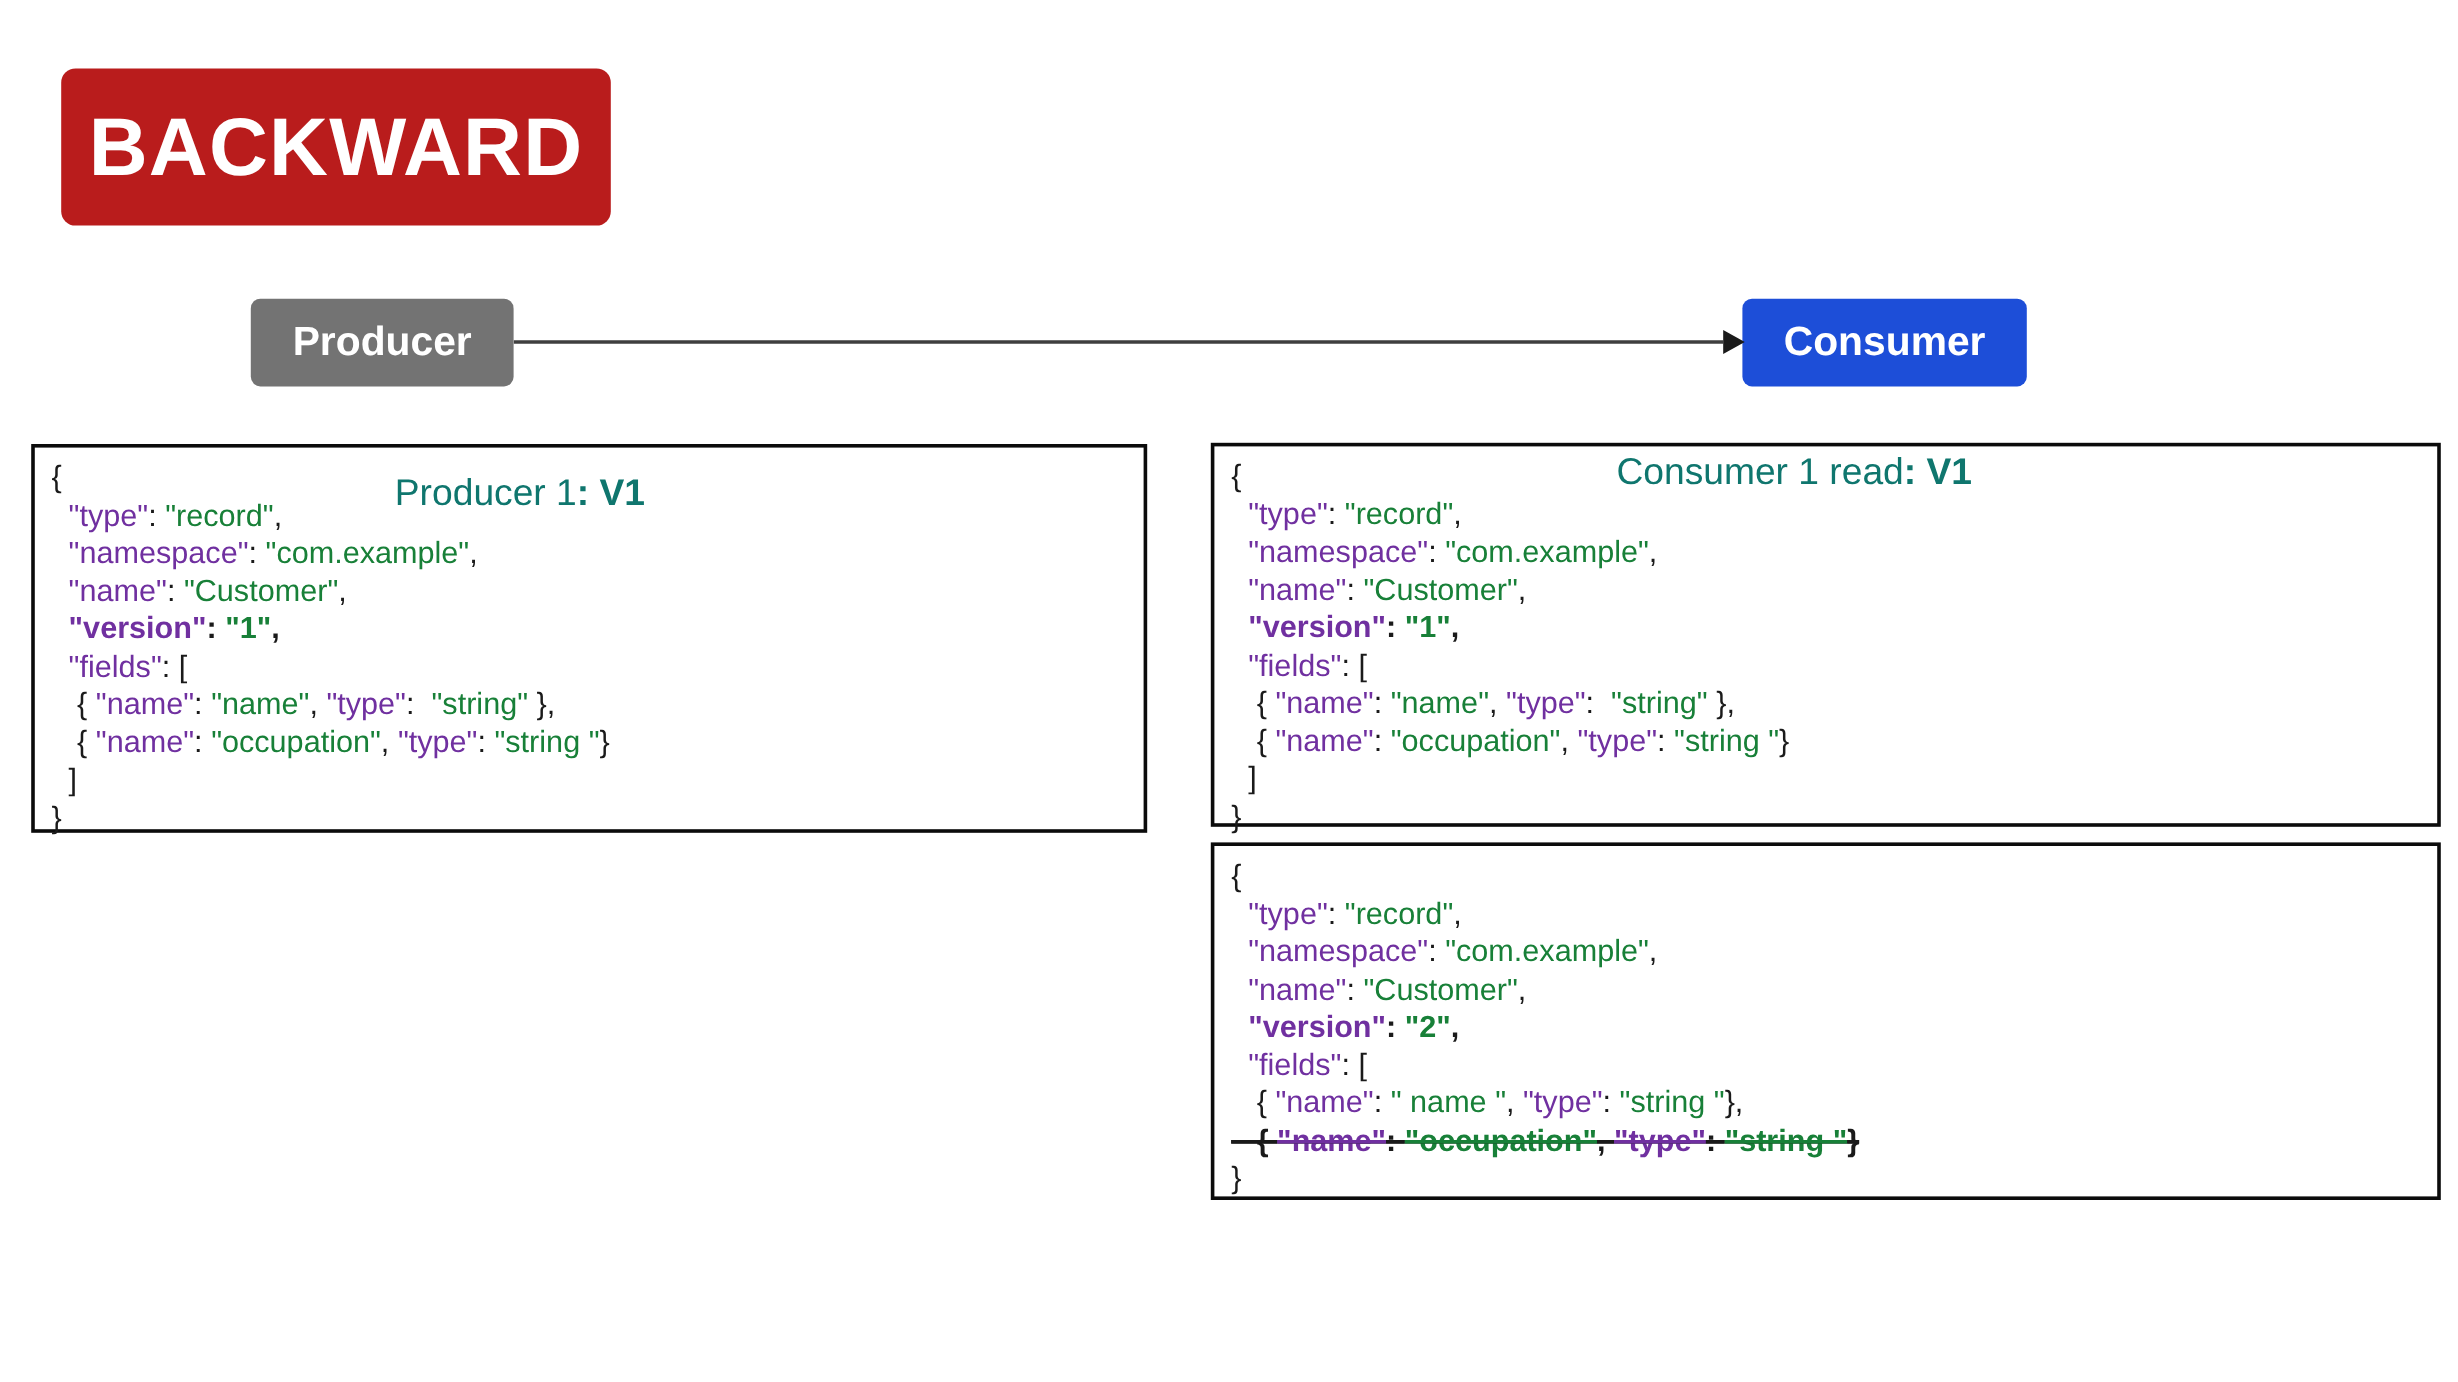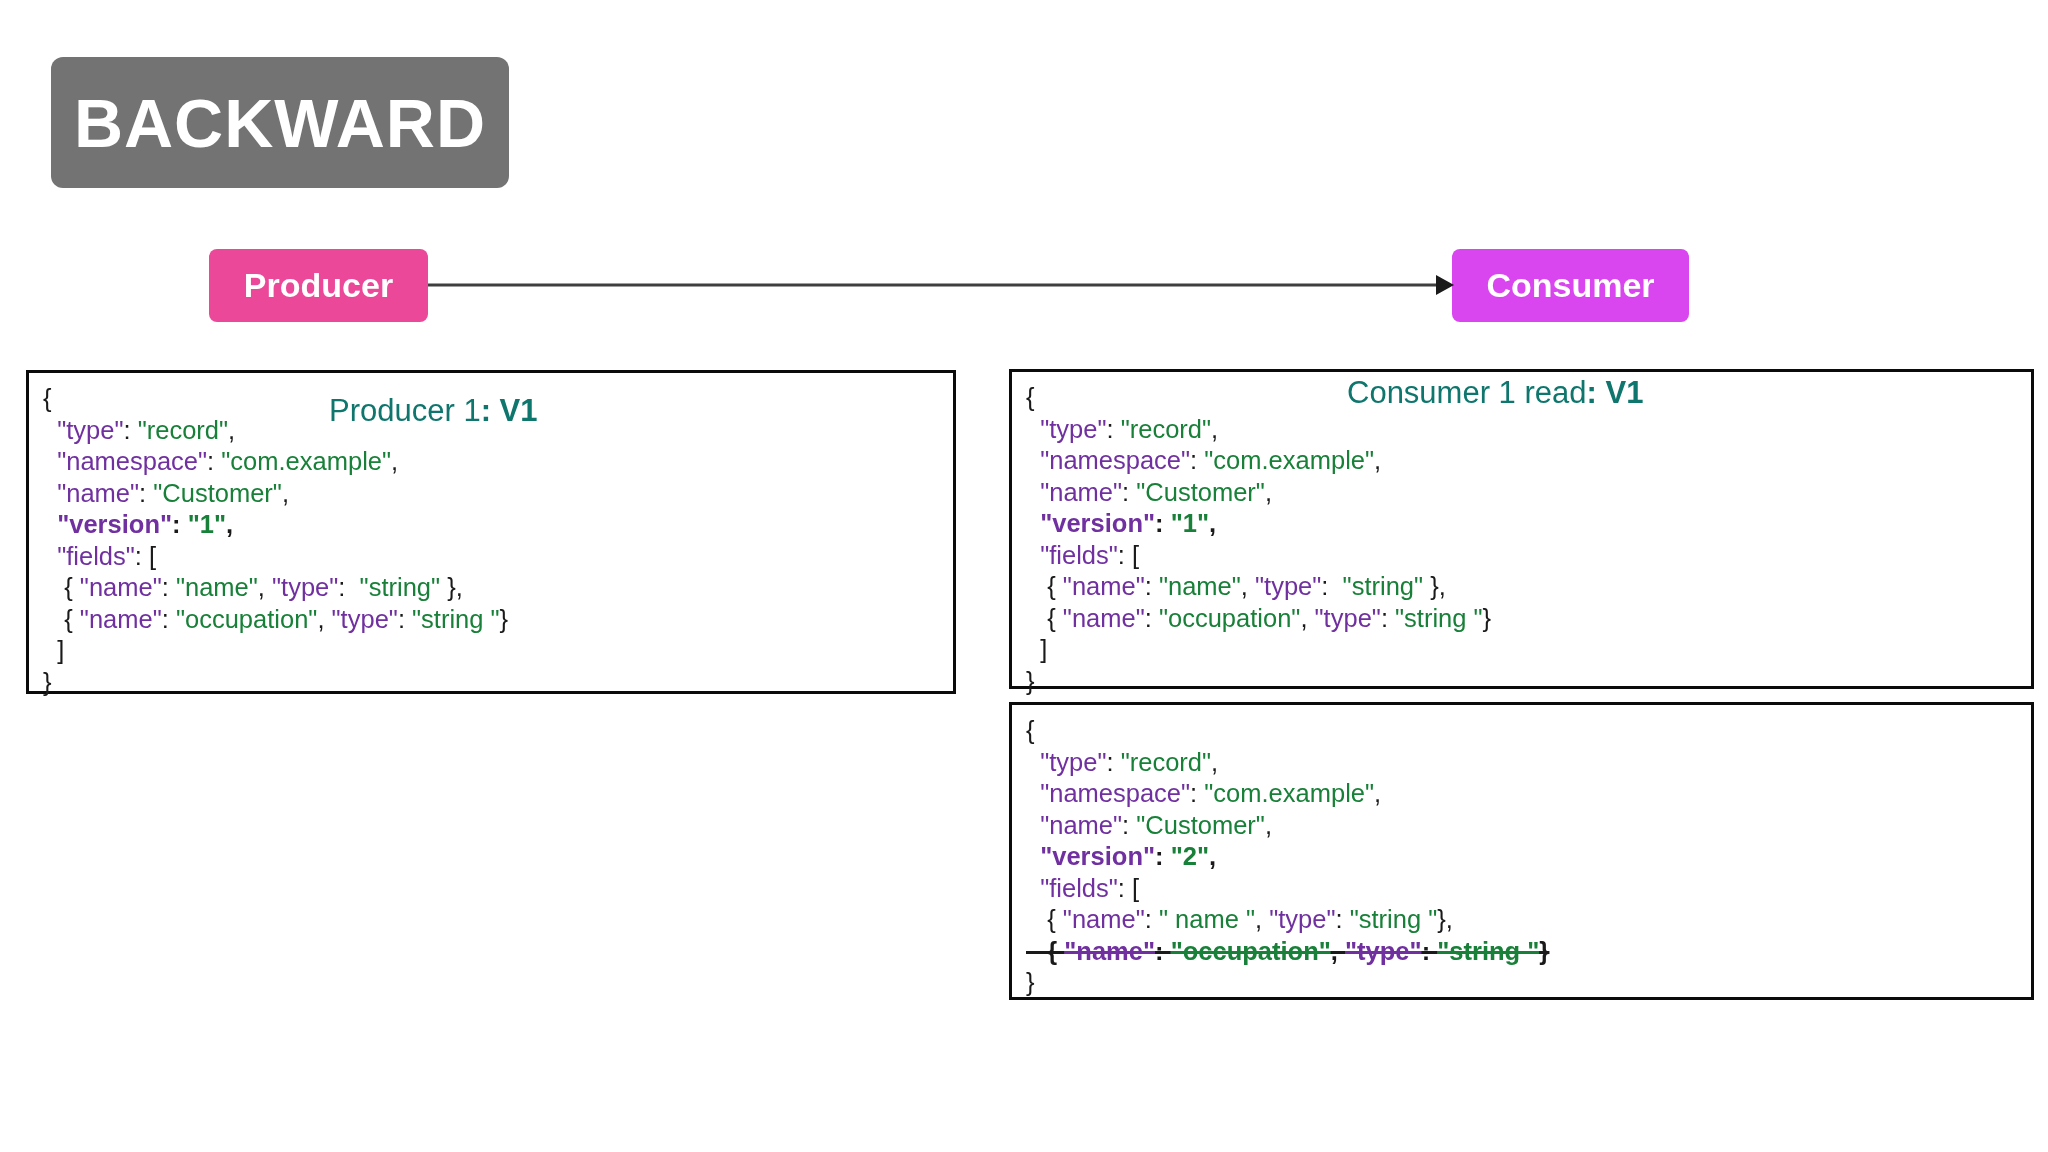--- a/index.html
+++ b/index.html
@@ -16,21 +16,21 @@
     -webkit-font-smoothing: antialiased;
   }
 
   
   .badge-backward {
     position: absolute;
     left: 51px;
     top: 57px;
     width: 458px;
     height: 131px;
-    background: #737373;
+    background: #b91c1c;
     border-radius: 12px;
     display: flex;
     align-items: center;
     justify-content: center;
     color: #ffffff;
     font-size: 68px;
     font-weight: bold;
     letter-spacing: 1px;
     box-sizing: border-box;
   }
@@ -45,28 +45,28 @@
     color: #ffffff;
     font-size: 34px;
     font-weight: bold;
     box-sizing: border-box;
   }
   .pill-producer {
     left: 209px;
     top: 249px;
     width: 219px;
     height: 73px;
-    background: #ec4899;
+    background: #737373;
   }
   .pill-consumer {
     left: 1452px;
     top: 249px;
     width: 237px;
     height: 73px;
-    background: #d946ef;
+    background: #1d4ed8;
   }
 
   
   .flow-arrow {
     position: absolute;
     left: 428px;
     top: 262px;
     width: 1026px;
     height: 46px;
   }

